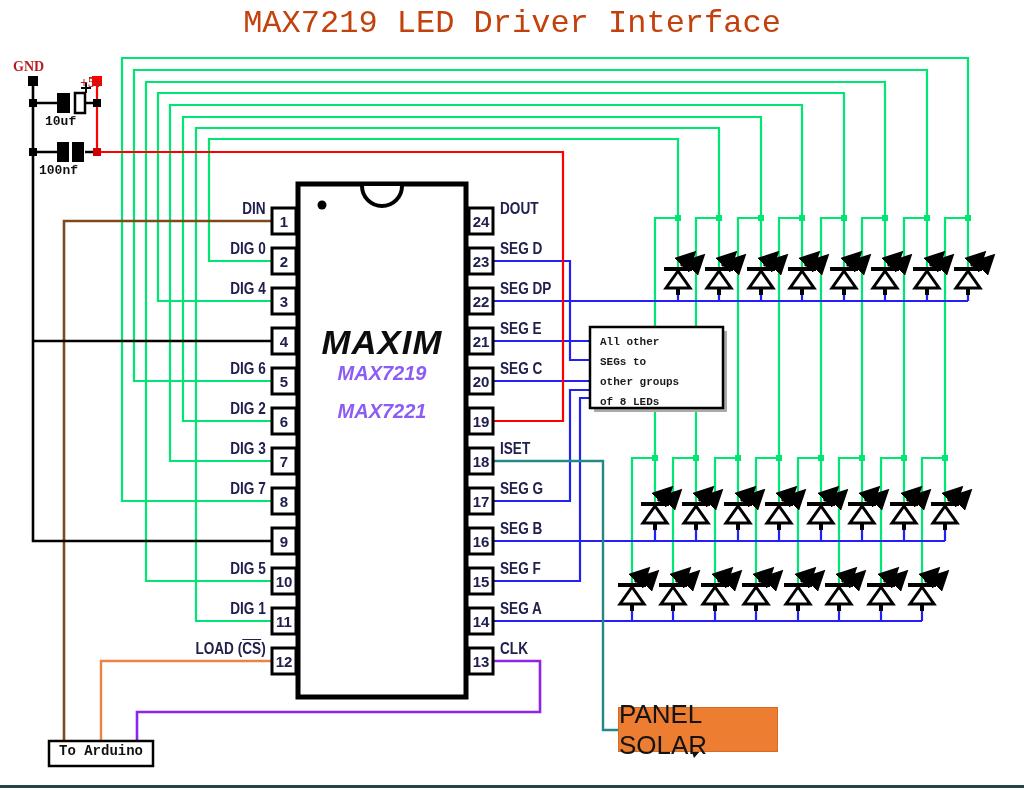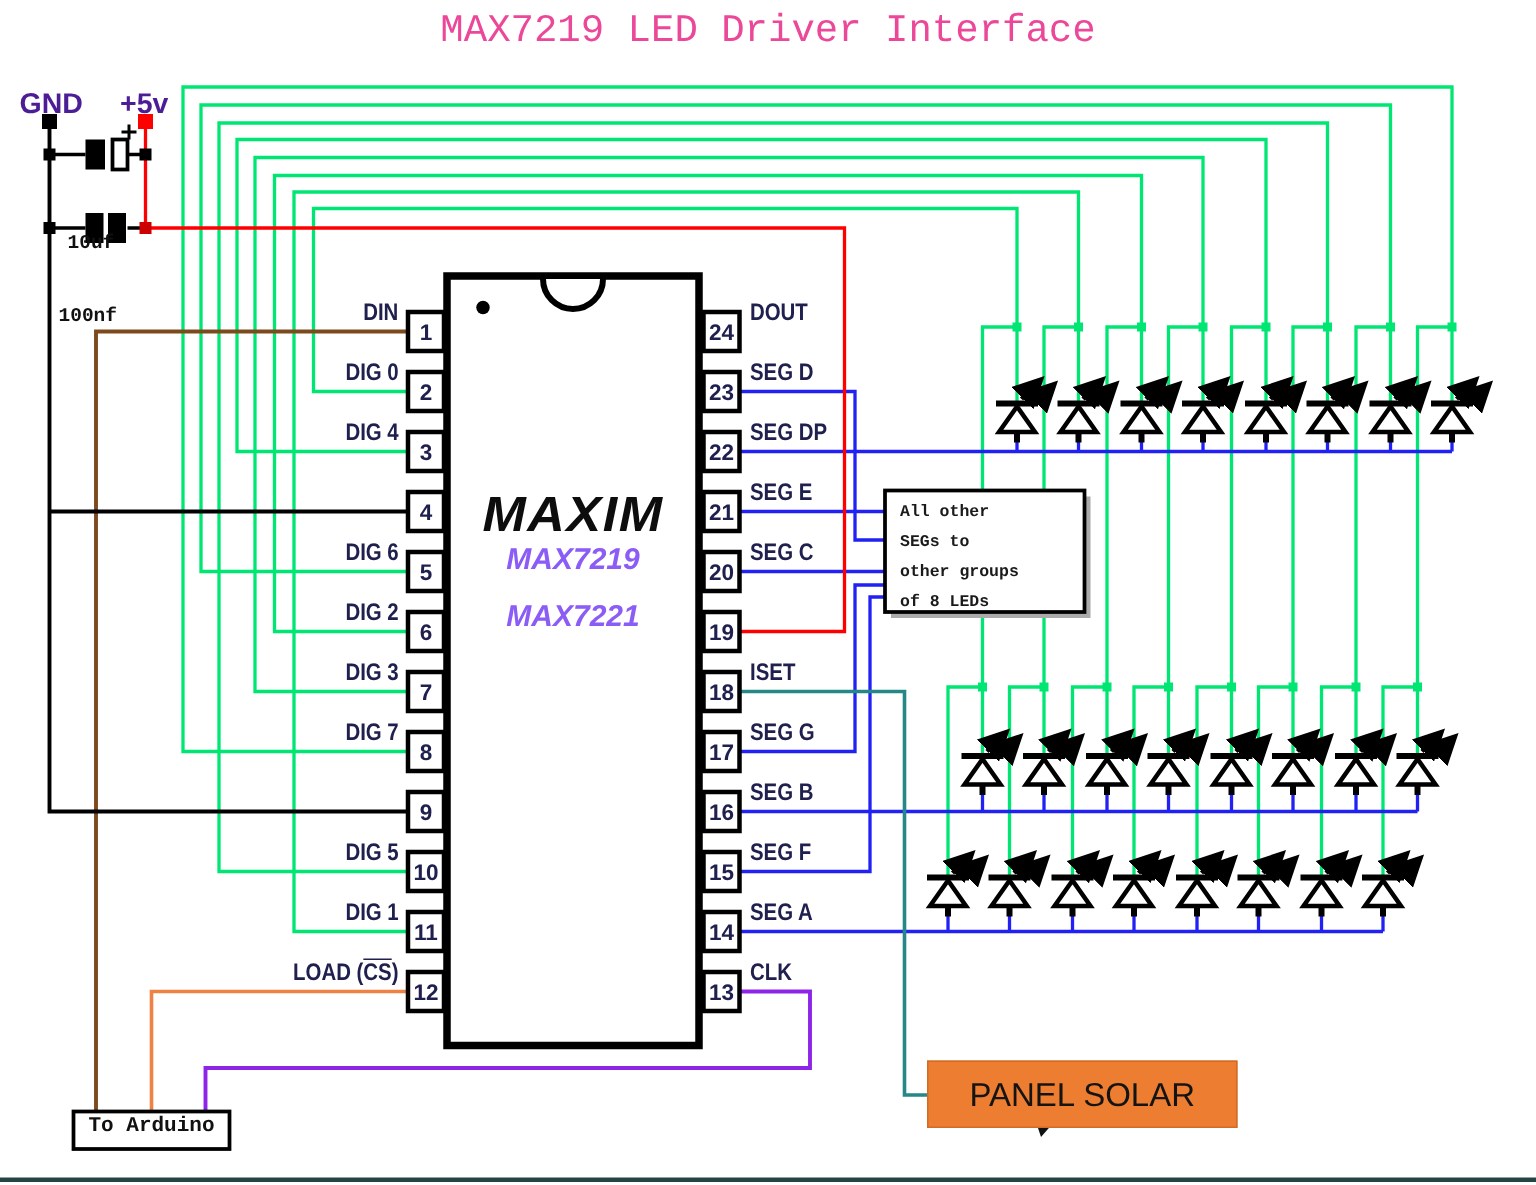--- a/index.html
+++ b/index.html
@@ -2,40 +2,40 @@
 <html><head>
 <meta charset="utf-8">
 <style>
   html,body{margin:0;padding:0;background:#fff;}
   #stage{position:relative;width:1024px;height:790px;background:#ffffff;overflow:hidden;
          font-family:"Liberation Sans",sans-serif;}
   #wires{position:absolute;left:0;top:0;}
   .abs{position:absolute;}
   #title{left:0;top:5px;width:1024px;text-align:center;
          font-family:"Liberation Mono","DejaVu Sans Mono",monospace;
-         font-size:26px;color:#ec4899;letter-spacing:0px;}
-  .mlabel{font-family:Liberation Sans, sans-serif;
-          font-weight:bold;font-size:19px;color:#4c1d95;white-space:nowrap;}
+         font-size:32px;color:#c2410c;letter-spacing:0px;}
+  .mlabel{font-family:Liberation Serif, serif;
+          font-weight:bold;font-size:14px;color:#b91c1c;white-space:nowrap;}
   .clabel{font-family:"Liberation Mono","DejaVu Sans Mono",monospace;
-          font-weight:bold;font-size:13px;color:#111;white-space:nowrap;margin-top:40px;}
+          font-weight:bold;font-size:13px;color:#111;white-space:nowrap;}
   .plabel{position:absolute;font-family:"Liberation Sans",sans-serif;font-weight:bold;
           font-size:16px;color:#20204e;white-space:nowrap;height:20px;line-height:20px;}
   .plabel.l{transform:scaleX(.85);transform-origin:100% 50%;}
   .plabel.r{transform:scaleX(.85);transform-origin:0 50%;}
   .ov{text-decoration:overline;}
   #ic-brand{left:298px;top:324px;width:168px;text-align:center;font-weight:bold;font-style:italic;
             font-size:33px;letter-spacing:1px;color:#0d0d0d;transform:scaleX(1.05);}
   .ic-model{left:298px;width:168px;text-align:center;font-weight:bold;font-style:italic;
             font-size:20px;color:#8b5cf6;}
   .ann-line{position:absolute;left:600px;font-family:"Liberation Mono","DejaVu Sans Mono",monospace;
             font-weight:bold;font-size:11px;color:#1a1a1a;white-space:nowrap;height:20px;line-height:20px;}
   #to-arduino{left:49px;top:741px;width:104px;height:19px;display:flex;align-items:center;justify-content:center;
               font-family:"Liberation Mono","DejaVu Sans Mono",monospace;font-weight:bold;font-size:14px;color:#111;}
-  #panel-solar{left:618px;top:707px;width:207px;height:45px;display:flex;align-items:center;justify-content:center;
-               font-size:22px;color:#141414;border:1px solid #d06c26;box-sizing:border-box;}
+  #panel-solar{left:618px;top:707px;width:160px;height:45px;display:flex;align-items:center;justify-content:center;
+               font-size:26px;color:#141414;border:1px solid #d06c26;box-sizing:border-box;}
   .pnum{font-family:"Liberation Sans",sans-serif;font-weight:bold;font-size:15px;fill:#20204e;}
 </style>
 </head>
 <body>
 
 <div id="stage">
 
   <svg id="wires" width="1024" height="790" viewBox="0 0 1024 790">
     <defs>
       <marker id="arw" markerWidth="7" markerHeight="7" refX="4" refY="3.5" orient="auto">
@@ -442,21 +442,21 @@
 
     <g id="misc">
       <rect x="49" y="741" width="104" height="25" fill="#ffffff" stroke="#000" stroke-width="2.5"></rect>
       <path d="M690,746 l11,4 l-7,8 z" fill="#111"></path>
       <rect x="0" y="785" width="1024" height="3" fill="#254545"></rect>
     </g>
   </svg>
 
   <div id="title" class="abs">MAX7219 LED Driver Interface</div>
   <div class="abs mlabel" style="left:13px;top:59px;">GND</div>
-  <div class="abs mlabel" style="left:80px;top:59px;">+5v</div>
+  <div class="abs mlabel" style="left:80px;top:75px;">+5v</div>
   <div class="abs clabel" style="left:45px;top:114px;">10uf</div>
   <div class="abs clabel" style="left:39px;top:163px;">100nf</div>
 
   <div id="ic-brand" class="abs">MAXIM</div>
   <div class="abs ic-model" style="top:362px;">MAX7219</div>
   <div class="abs ic-model" style="top:385px;margin-top:15px;">MAX7221</div>
 
   <div class="ann-line" style="top:332px;">All other</div>
   <div class="ann-line" style="top:352px;">SEGs to</div>
   <div class="ann-line" style="top:372px;">other groups</div>

